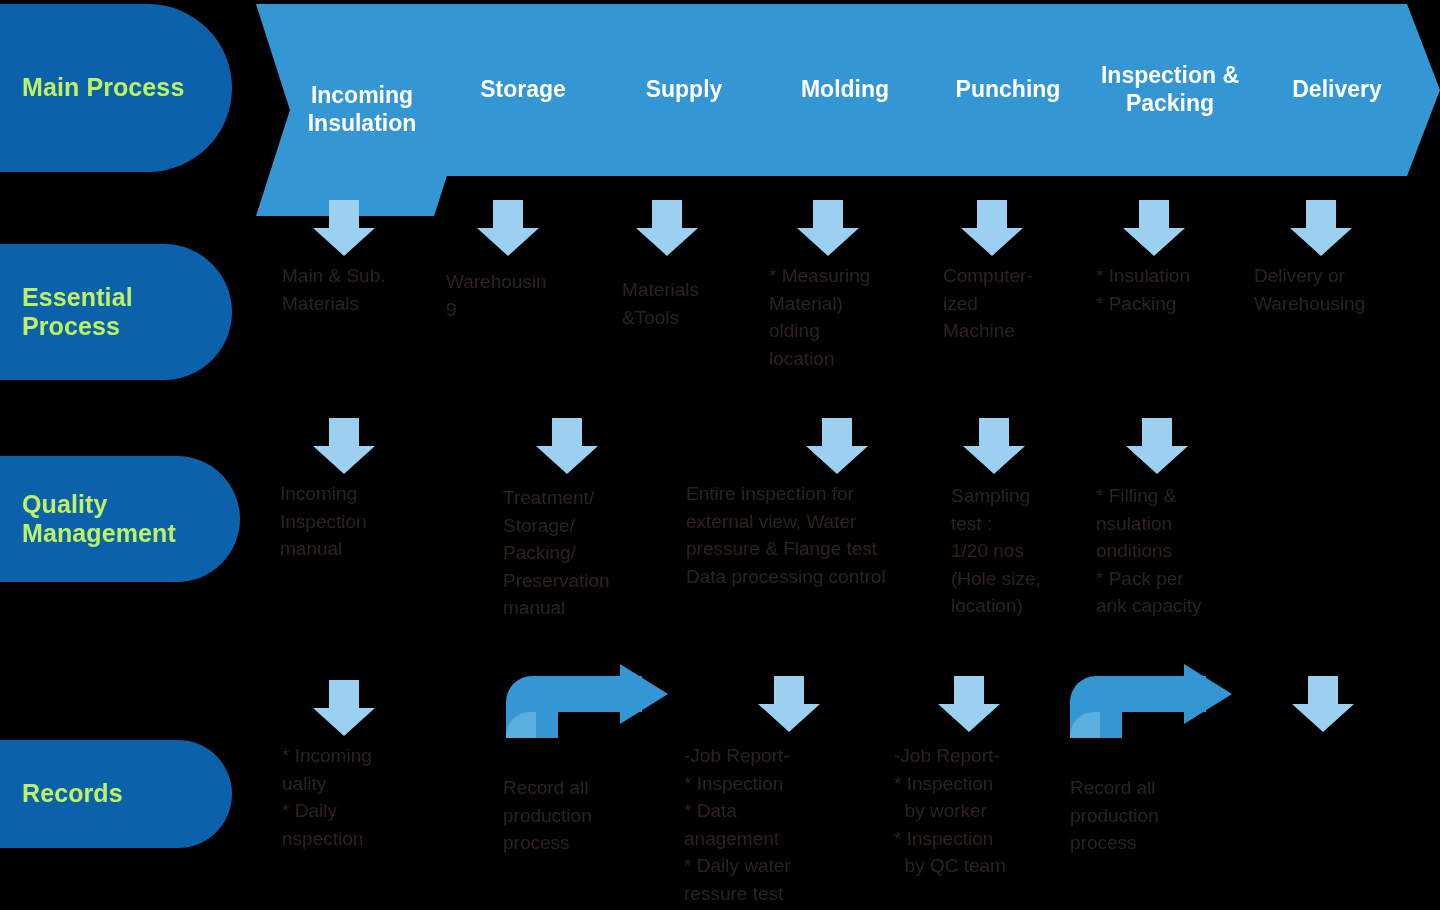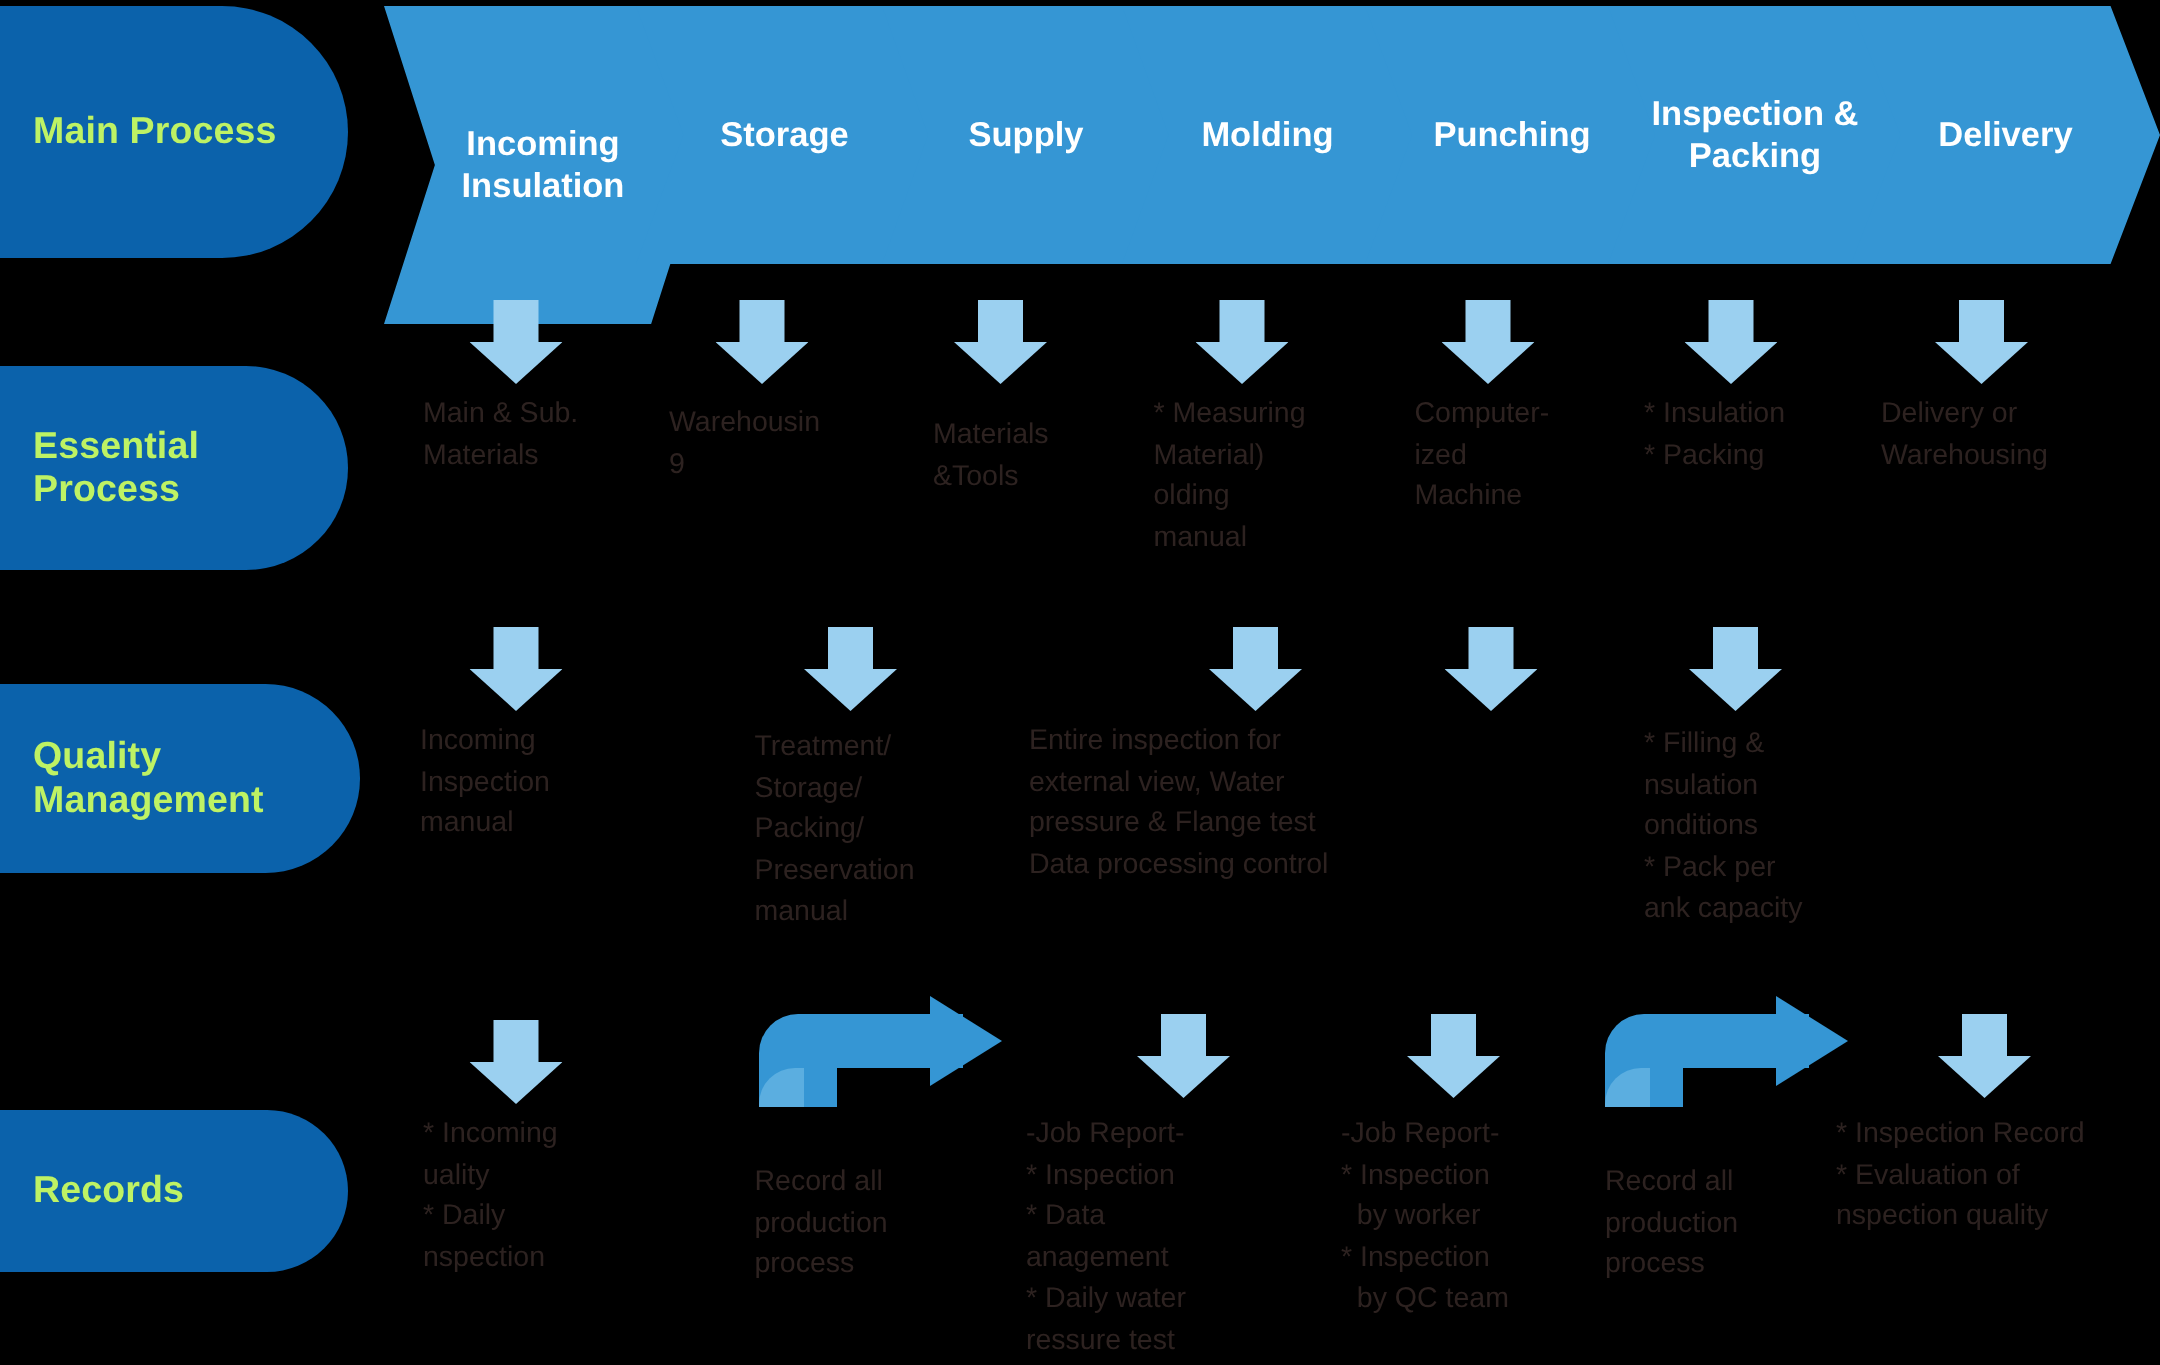--- a/index.html
+++ b/index.html
@@ -161,21 +161,21 @@
   <div class="txt" style="left:622px; top:276px; width:160px;">Materials
 &amp;Tools</div>
 
   <div class="darr" style="left:797px; top:200px; width:62px; height:56px;">
     <div class="shaft"></div>
     <div class="head"></div>
   </div>
   <div class="txt" style="left:769px; top:262px; width:170px;">* Measuring
 Material)
 olding
-manual</div>
+location</div>
 
   <div class="darr" style="left:961px; top:200px; width:62px; height:56px;">
     <div class="shaft"></div>
     <div class="head"></div>
   </div>
   <div class="txt" style="left:943px; top:262px; width:160px;">Computer-
 ized
 Machine</div>
 
   <div class="darr" style="left:1123px; top:200px; width:62px; height:56px;">
@@ -216,20 +216,25 @@
   </div>
   <div class="txt" style="left:686px; top:480px; width:280px;">Entire inspection for
 external view, Water
 pressure &amp; Flange test
 Data processing control</div>
 
   <div class="darr" style="left:963px; top:418px; width:62px; height:56px;">
     <div class="shaft"></div>
     <div class="head"></div>
   </div>
+  <div class="txt" style="left:951px; top:482px; width:150px;">Sampling
+test :
+1/20 nos
+(Hole size,
+location)</div>
 
   <div class="darr" style="left:1126px; top:418px; width:62px; height:56px;">
     <div class="shaft"></div>
     <div class="head"></div>
   </div>
   <div class="txt" style="left:1096px; top:482px; width:200px;">* Filling &amp;
 nsulation
 onditions
 * Pack per
 ank capacity</div>
@@ -281,17 +286,14 @@
     <div class="tip" style="left:114px;"></div>
   </div>
   <div class="txt" style="left:1070px; top:774px; width:170px;">Record all
 production
 process</div>
 
   <div class="darr" style="left:1292px; top:676px; width:62px; height:56px;">
     <div class="shaft"></div>
     <div class="head"></div>
   </div>
-  <div class="txt" style="left:1224px; top:742px; width:216px;">* Inspection Record
-* Evaluation of
-nspection quality</div>
 
 </div>
 
 </body></html>

